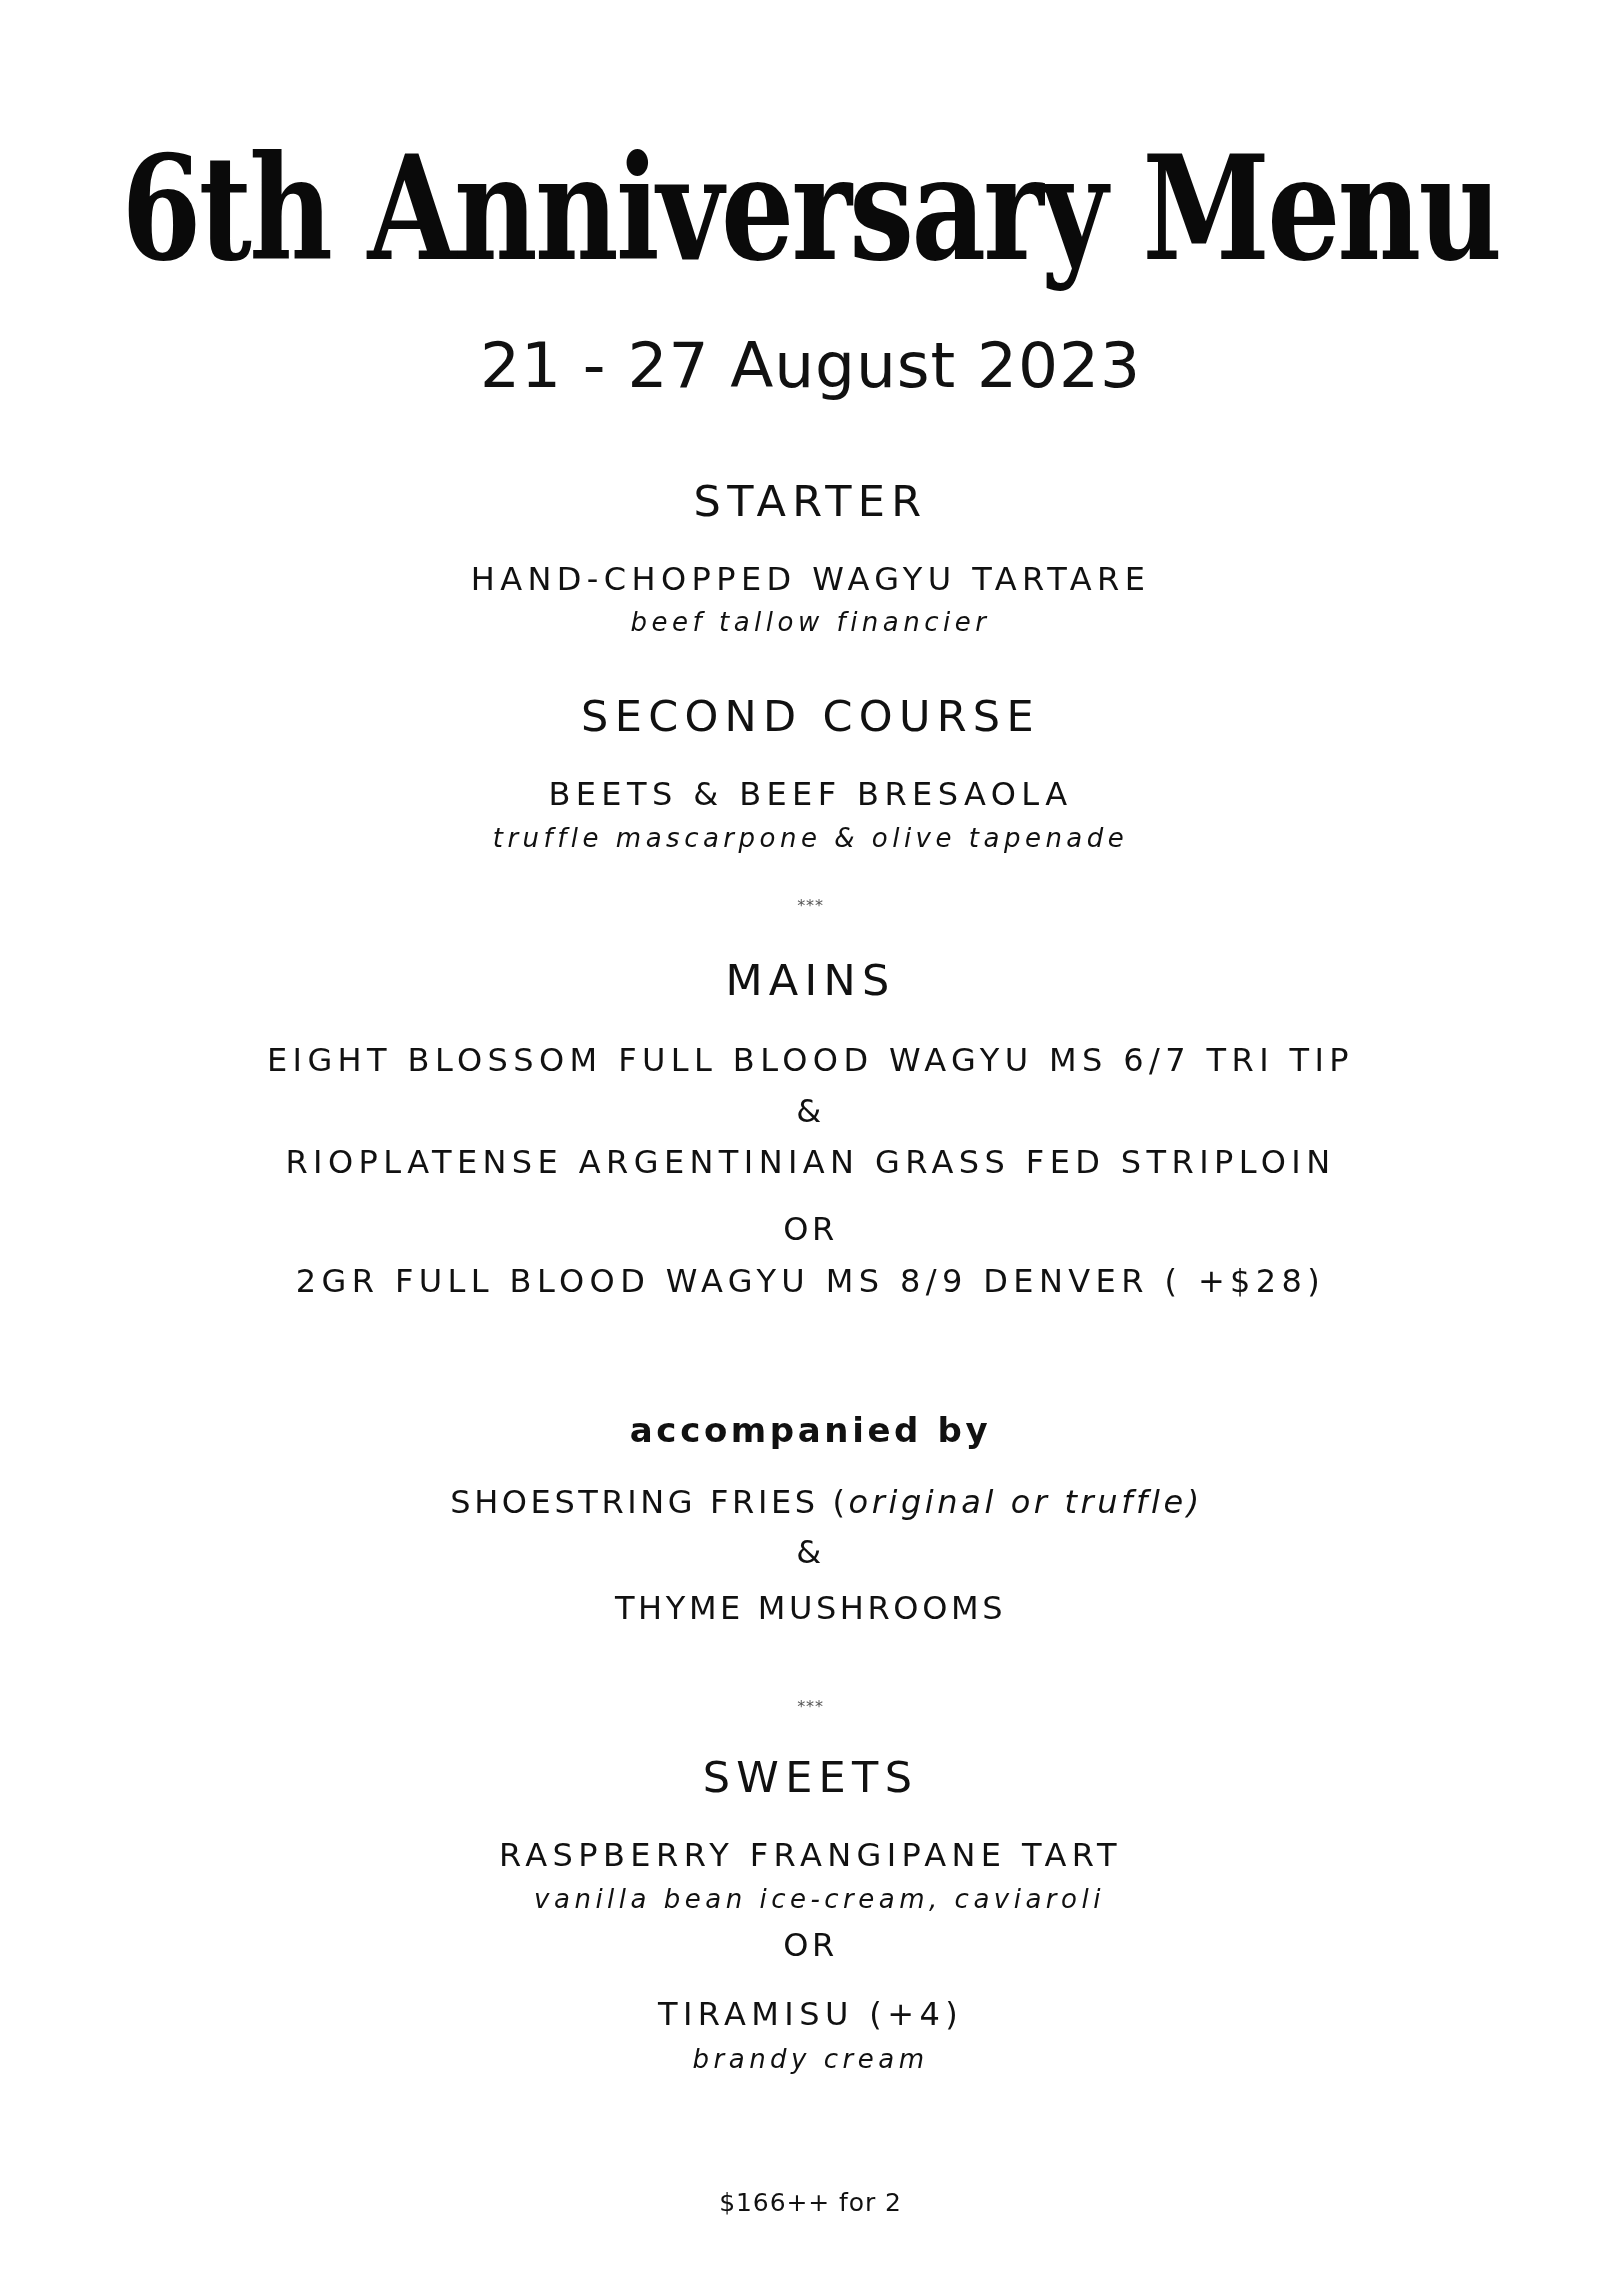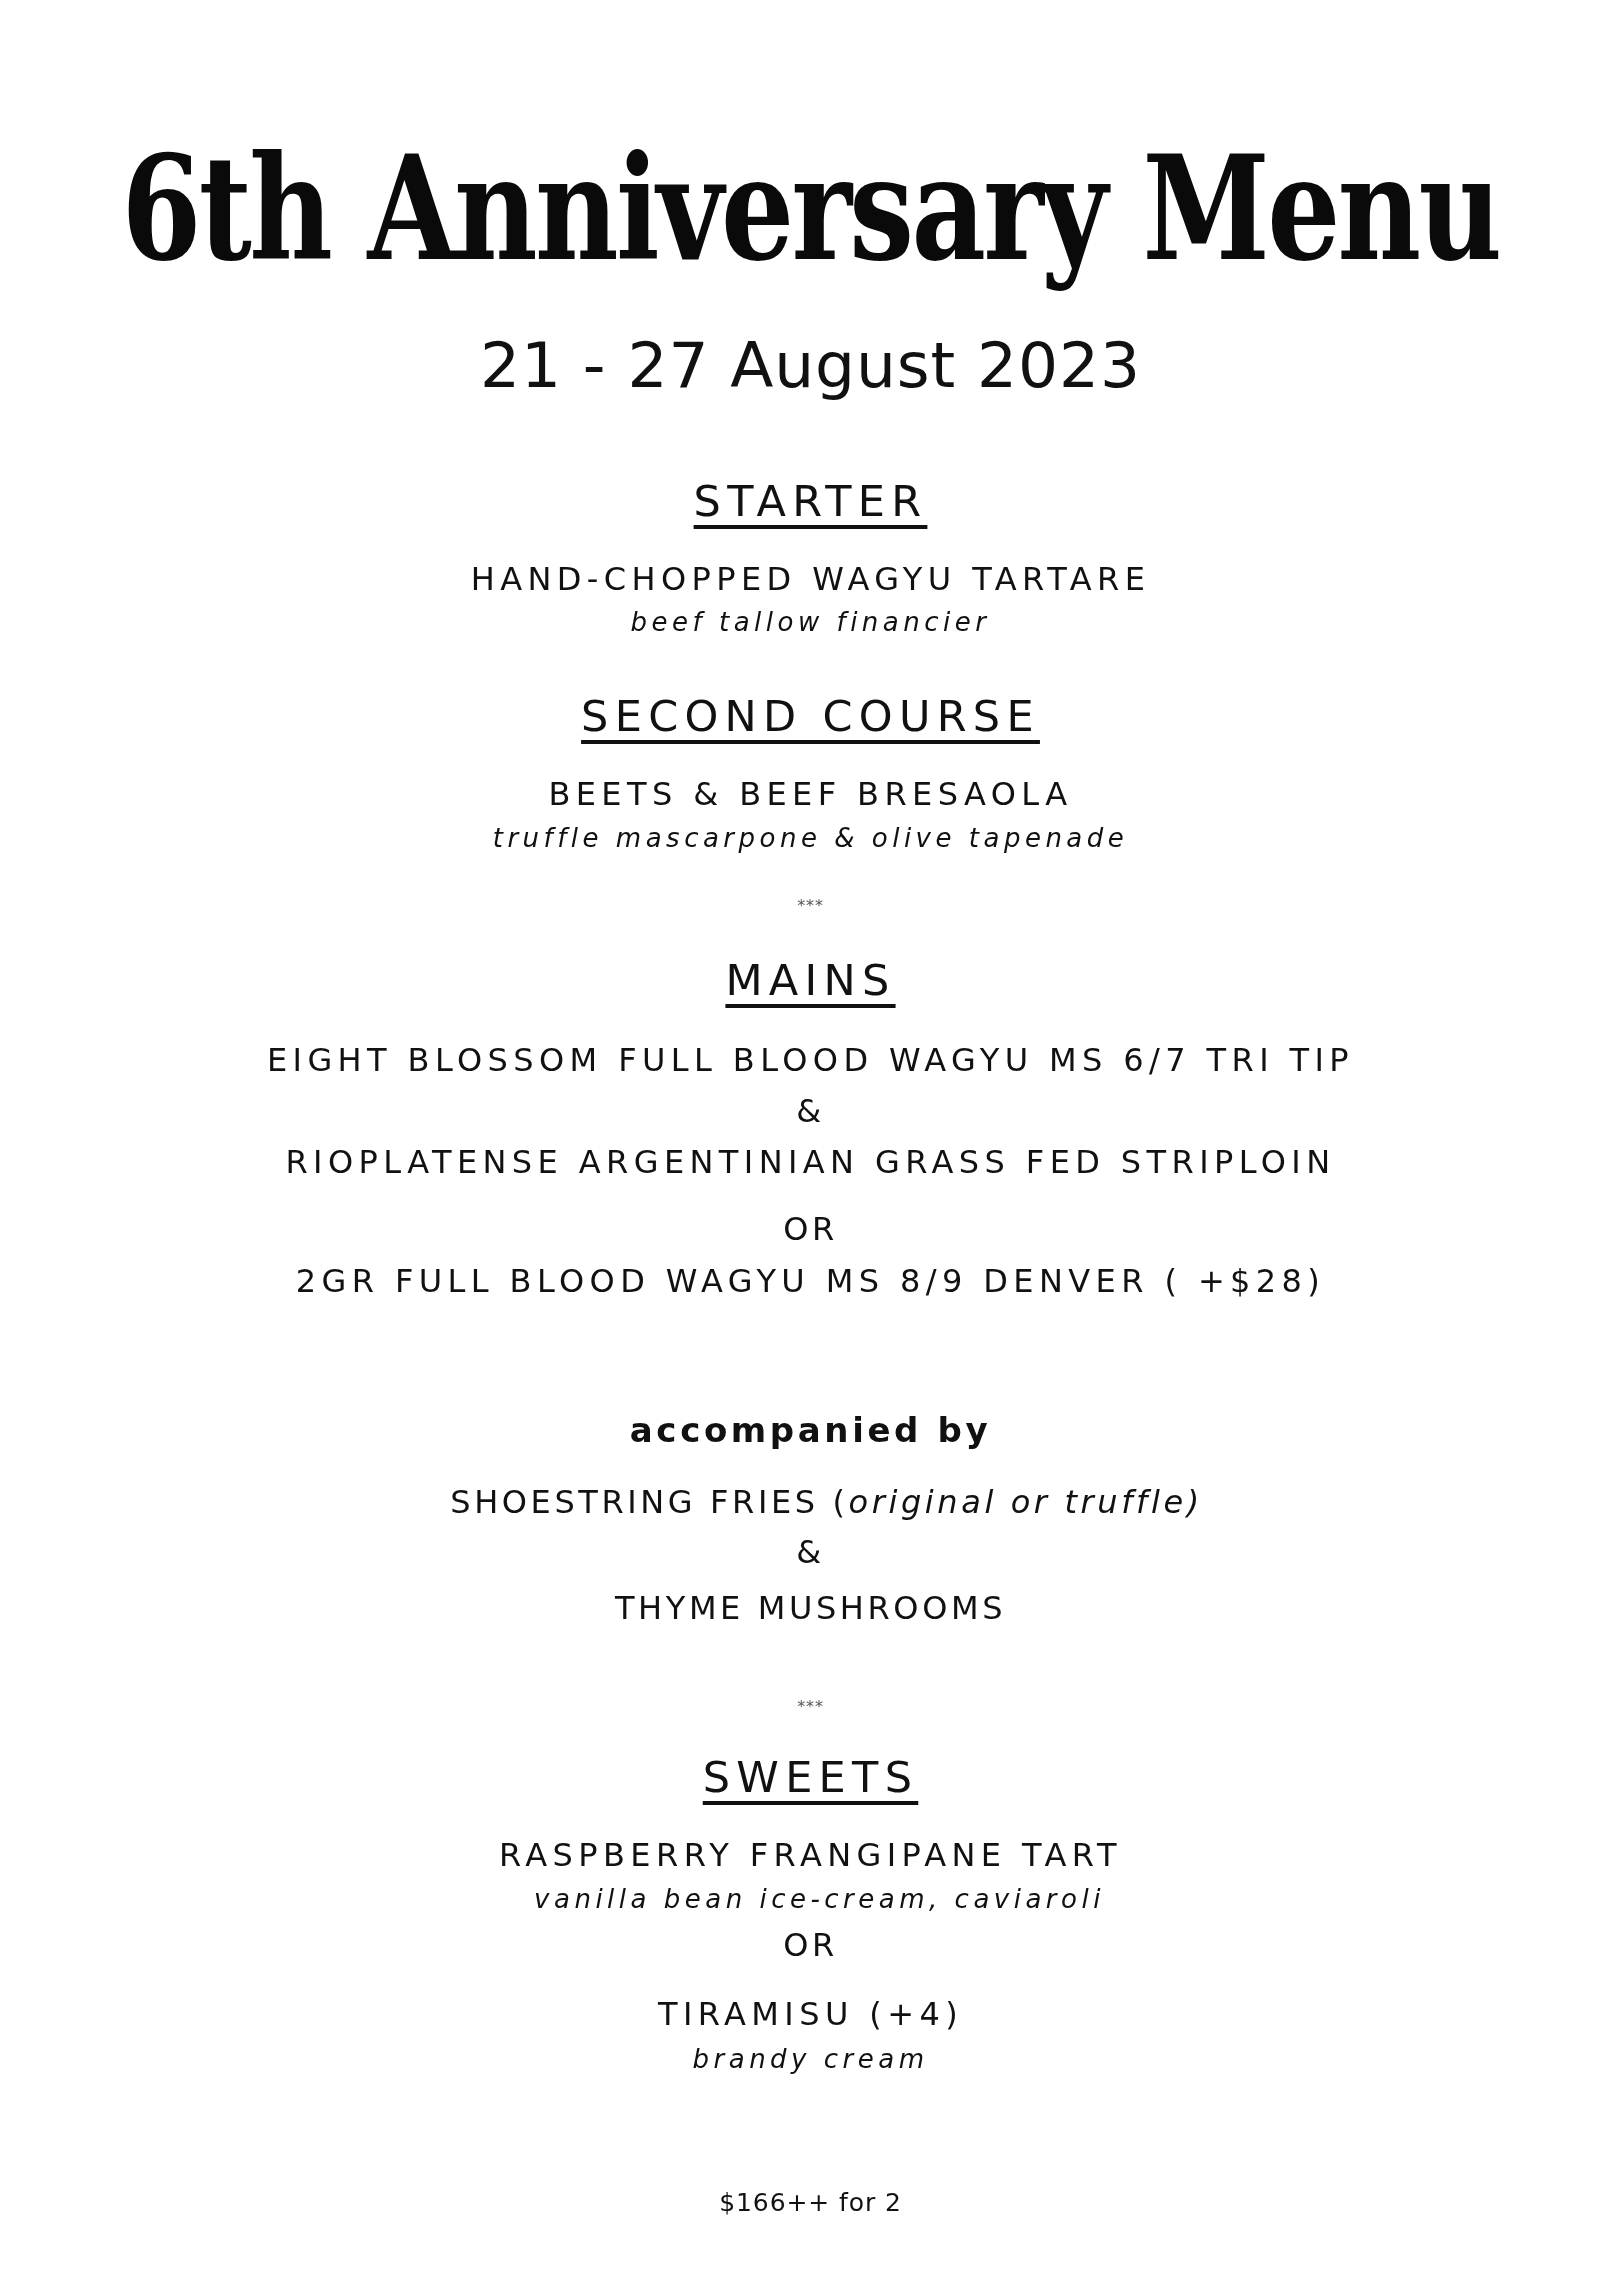--- a/index.html
+++ b/index.html
@@ -1,21 +1,21 @@
 <!DOCTYPE html>
 <html style="font-size:14.3px"><head>
 <meta charset="utf-8">
 <style>
   html, body { margin:0; padding:0; background:#ffffff; }
   body { width:1621px; height:2293px; position:relative; overflow:hidden; color:#111; }
   .line { position:absolute; left:0; width:1621px; text-align:center; white-space:nowrap; transform:translateY(-50%); }
   .title { font-family:"DejaVu Serif", serif; font-weight:bold; font-size:115px; letter-spacing:-2.7px; color:#0a0a0a; transform:translateY(-50%) scaleY(1.25); }
   .date { font-family:"DejaVu Sans", sans-serif; font-size:63px; font-weight:normal; letter-spacing:0.9px; }
   .heading { font-family:"DejaVu Sans", sans-serif; font-size:43px; letter-spacing:6.3px; }
-  .heading span { text-decoration:underline; text-decoration-thickness:3.6px; text-underline-offset:9px; }
+  .heading span { text-decoration-thickness:3.6px; text-underline-offset:9px; }
   .dish { font-family:"DejaVu Sans", sans-serif; font-size:32px; letter-spacing:5.4px; font-weight:normal; }
   .desc { font-family:"DejaVu Sans", sans-serif; font-style:italic; font-size:26px; letter-spacing:4.5px; }
   .conn { font-family:"DejaVu Sans", sans-serif; font-size:32px; letter-spacing:3.6px; }
   .sep { font-family:"DejaVu Sans", sans-serif; font-size:16px; color:#555; letter-spacing:0.9px; }
   .accomp { font-family:"DejaVu Sans", sans-serif; font-weight:bold; font-size:34px; letter-spacing:3.6px; }
   .price { font-family:"DejaVu Sans", sans-serif; font-size:25px; letter-spacing:0.9px; }
   .it { font-style:italic; }
 </style>
 </head>
 <body>

